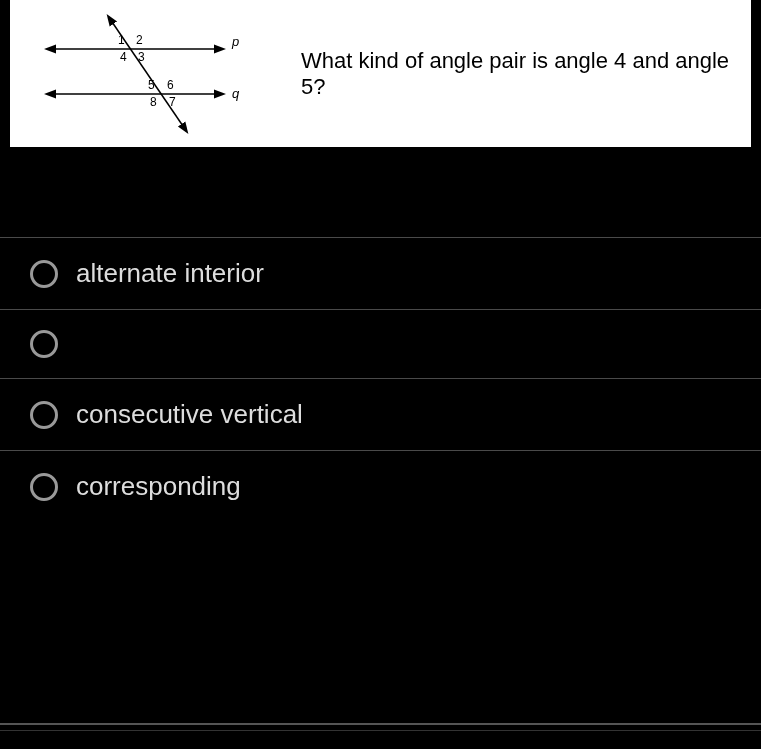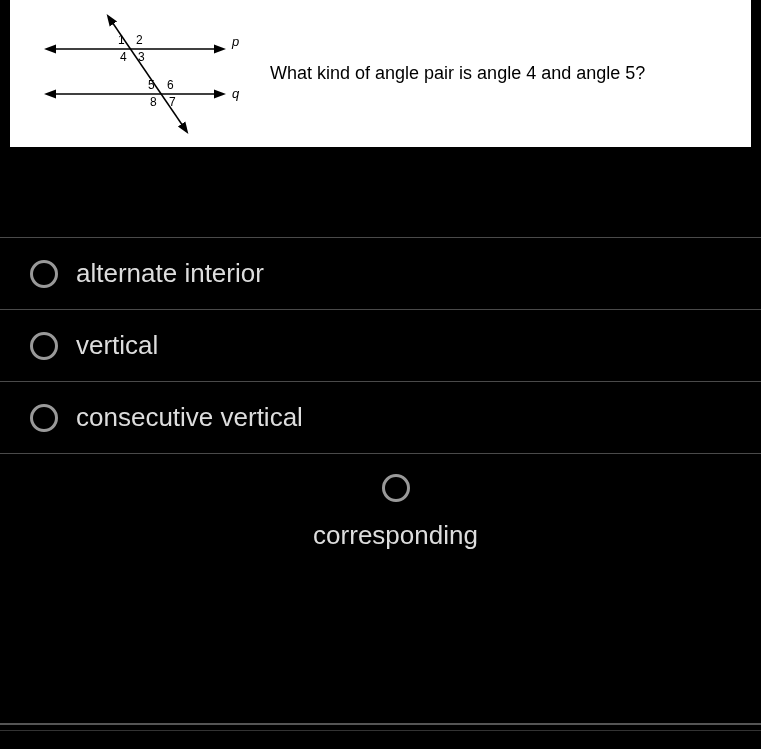--- a/index.html
+++ b/index.html
@@ -28,37 +28,37 @@
       height: 120px;
       position: relative;
       flex-shrink: 0;
     }
     .diagram-container svg {
       width: 100%;
       height: 100%;
     }
     .question-text {
       color: #000;
-      font-size: 18px;
+      font-size: 22px;
       font-family: Arial, sans-serif;
+      margin-left: 31px;
     }
     .options-area {
       padding: 90px 0 40px 0;
     }
     .option-row {
       display: flex;
       align-items: center;
       padding: 20px 0 20px 30px;
       border-top: 1px solid #4a4a4a;
       cursor: pointer;
       gap: 18px;
     }
     .option-row:last-child {
       border-bottom: none;
-      flex-direction: column;
     }
     .radio-circle {
       width: 28px;
       height: 28px;
       border: 3px solid #999;
       border-radius: 50%;
       flex-shrink: 0;
     }
     .option-label {
       color: #ddd;
@@ -114,21 +114,20 @@
   <div class="question-text">What kind of angle pair is angle 4 and angle 5?</div>
 </div>
 
 <div class="options-area">
   <div class="option-row">
     <div class="radio-circle"></div>
     <div class="option-label">alternate interior</div>
   </div>
   <div class="option-row">
     <div class="radio-circle"></div>
-    <div class="option-label">vertical</div>
   </div>
   <div class="option-row">
     <div class="radio-circle"></div>
     <div class="option-label">consecutive vertical</div>
   </div>
   <div class="option-row">
     <div class="radio-circle"></div>
     <div class="option-label">corresponding</div>
   </div>
 </div>

